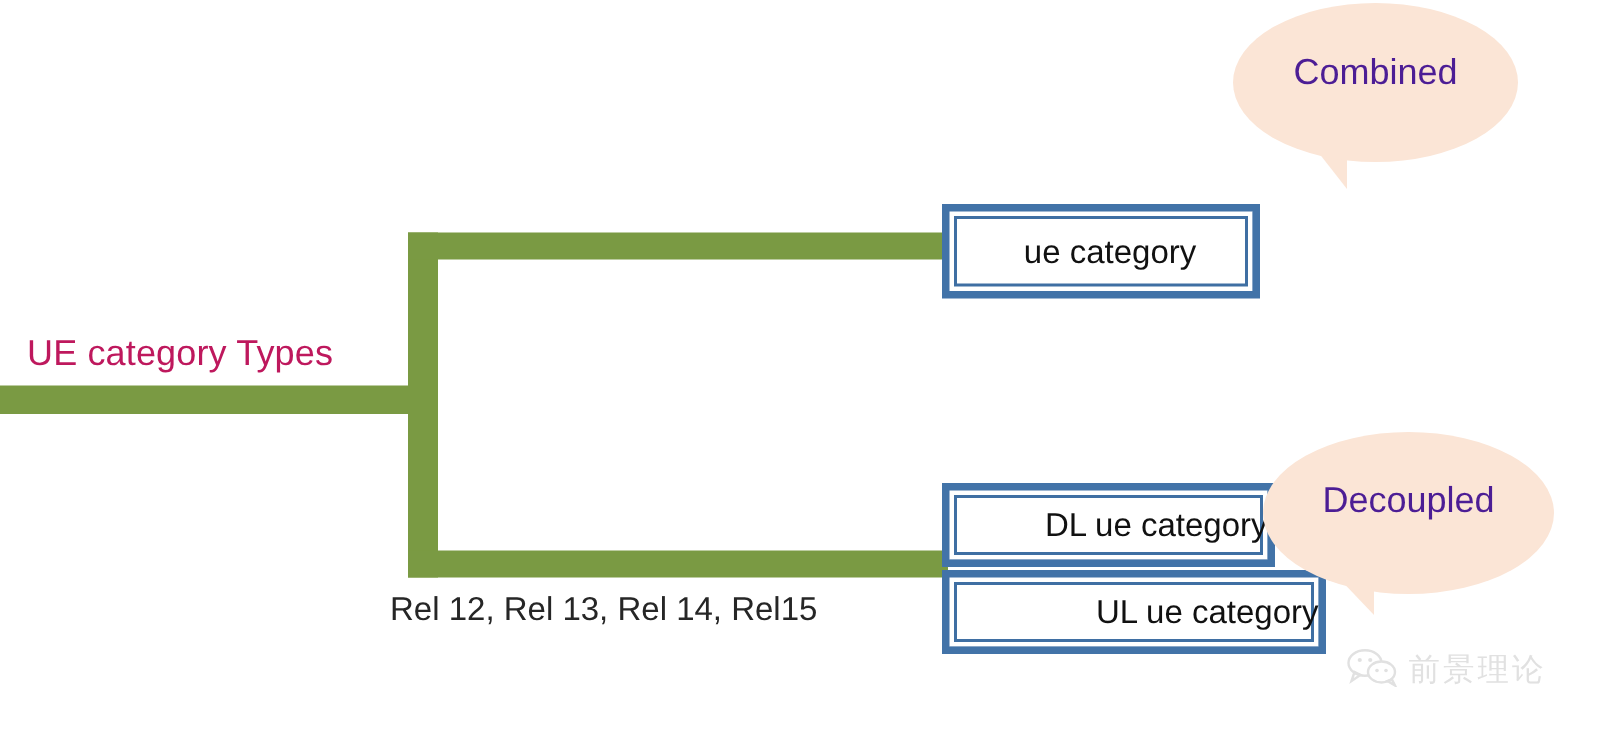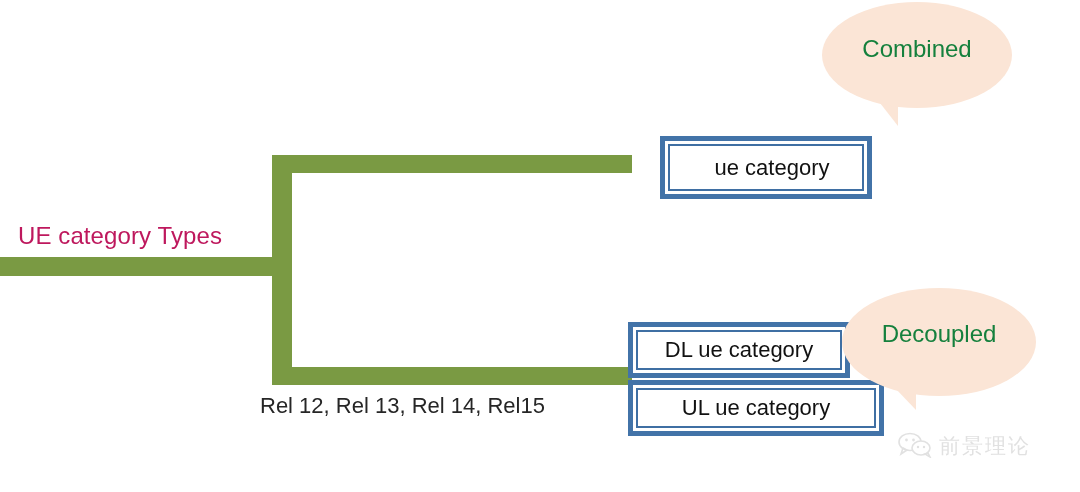--- a/index.html
+++ b/index.html
@@ -57,46 +57,46 @@
     display: flex;
     align-items: center;
   }
   .blue-box .box-text {
     font-size: 22px;
     color: #111111;
     white-space: nowrap;
     width: 100%;
   }
   #box-ue-category {
-    left: 660px; top: 136px; width: 212px; height: 63px; padding-left: 12px;
+    left: 628px; top: 136px; width: 212px; height: 63px; padding-left: 12px;
   }
   #box-ue-category .box-text { text-align: center; }
 
   #box-dl-ue-category {
     left: 628px; top: 322px; width: 222px; height: 56px;
   }
   #box-ul-ue-category {
     left: 628px; top: 380px; width: 256px; height: 56px;
   }
   #box-dl-ue-category .box-text,
-  #box-ul-ue-category .box-text { text-align: center; }
+  #box-ul-ue-category .box-text { text-align: right; }
 
   
   .callout { position: absolute; }
   .callout .bubble {
     position: absolute;
     background: #fbe5d6;
     border-radius: 50%;
     display: flex;
     align-items: center;
     justify-content: center;
   }
   .callout .bubble-text {
     font-size: 24px;
-    color: #15803d;
+    color: #4c1d95;
     white-space: nowrap;
   }
   .callout .tail {
     position: absolute;
     width: 0;
     height: 0;
   }
 
   #callout-combined { left: 822px; top: 2px; width: 196px; height: 138px; }
   #callout-combined .bubble { left: 0; top: 0; width: 190px; height: 106px; }

